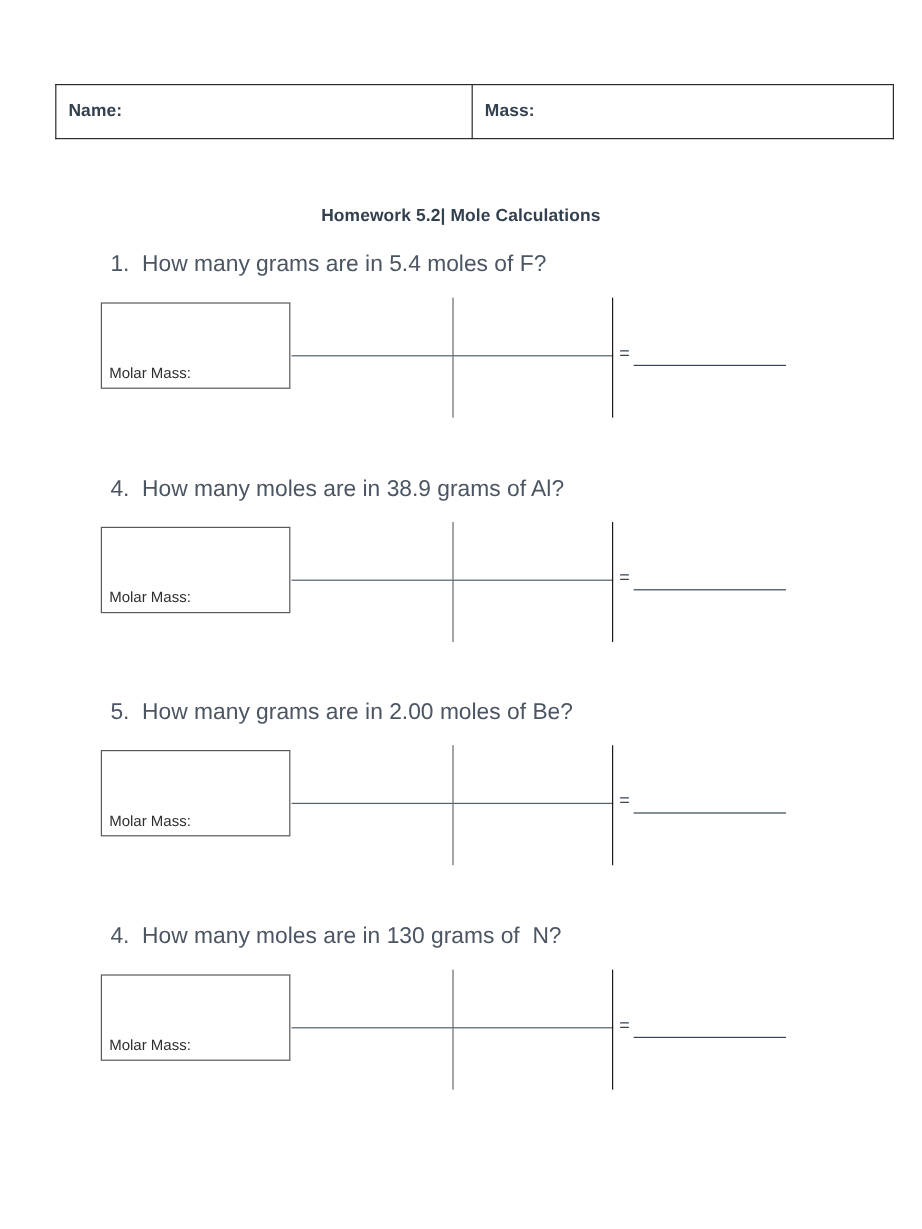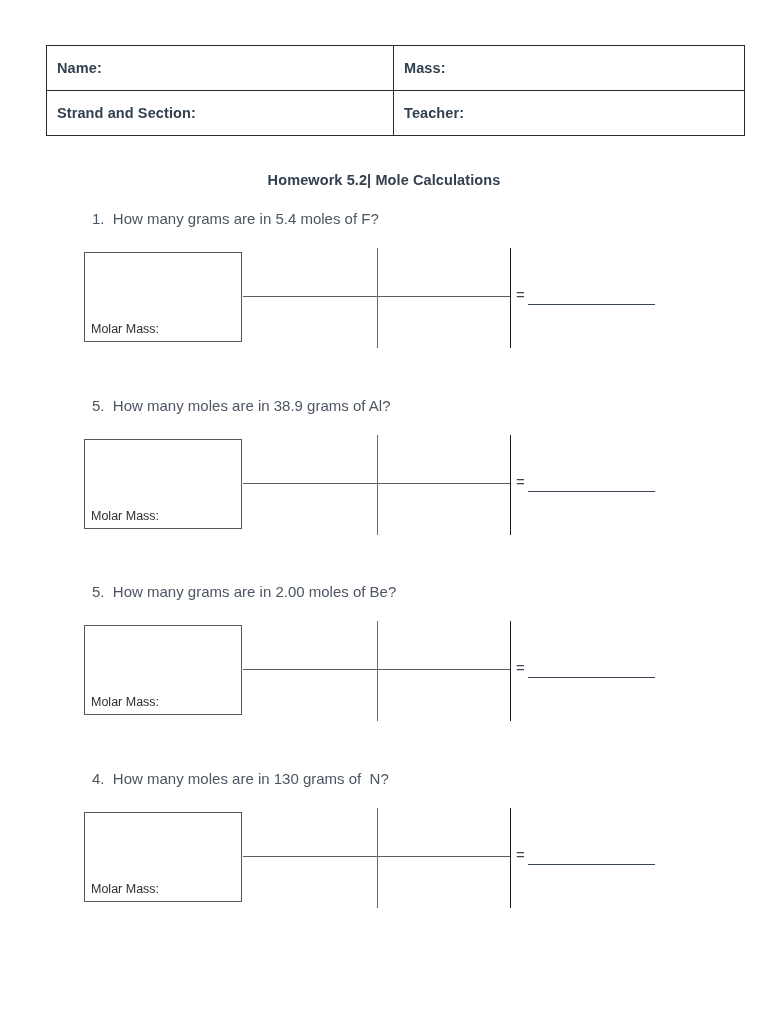--- a/index.html
+++ b/index.html
@@ -12,21 +12,21 @@
     height: 1024px;
     position: relative;
     font-family: "Liberation Sans", sans-serif;
     overflow: hidden;
   }
 
   
   .info-table {
     position: absolute;
     left: 46px;
-    top: 45px;
+    top: 70px;
     width: 676px;
     border-collapse: collapse;
     table-layout: fixed;
   }
   .info-table td {
     border: 1.3px solid #2b2b2b;
     height: 44px;
     padding: 0 0 0 10px;
     vertical-align: middle;
     font-size: 14.5px;
@@ -53,40 +53,40 @@
   
   .problem {
     position: absolute;
     left: 0;
     width: 768px;
   }
   .q-text {
     position: absolute;
     left: 92px;
     top: 0;
-    font-size: 15px;
+    font-size: 19px;
     color: #4c5663;
     white-space: pre;
   }
 
   .work-area {
     position: absolute;
     left: 0;
     top: 38px;
     width: 768px;
     height: 100px;
   }
 
   
   .mm-box {
     position: absolute;
     left: 84px;
     top: 4px;
     width: 158px;
-    height: 90px;
+    height: 72px;
     border: 1.2px solid #585858;
     box-sizing: border-box;
     background: #ffffff;
   }
   .mm-label {
     position: absolute;
     left: 6px;
     bottom: 5px;
     font-size: 12.5px;
     color: #2f2f2f;
@@ -144,49 +144,41 @@
 <table class="info-table">
   <tbody>
       <tr>
     <td class="col-a">
       <span>Name:</span>
     </td>
     <td class="col-b">
       <span>Mass:</span>
     </td>
   </tr>
-  <tr>
-    <td class="col-a">
-      <span>Strand and Section:</span>
-    </td>
-    <td class="col-b">
-      <span>Teacher:</span>
-    </td>
-  </tr>
 </tbody>
   </table>
 
 <div class="sheet-title">Homework 5.2| Mole Calculations</div>
 
 <div class="problem" style="top:210px;">
   <div class="q-text">1.  How many grams are in 5.4 moles of F?</div>
   <div class="work-area">
     <div class="mm-box">
       <span class="mm-label">Molar Mass:</span>
     </div>
     <div class="frac-bar"></div>
     <div class="v-div one"></div>
     <div class="v-div two"></div>
     <span class="eq-sign">=</span>
     <div class="answer-blank"></div>
   </div>
 </div>
 
 <div class="problem" style="top:397px;">
-  <div class="q-text">5.  How many moles are in 38.9 grams of Al?</div>
+  <div class="q-text">4.  How many moles are in 38.9 grams of Al?</div>
   <div class="work-area">
     <div class="mm-box">
       <span class="mm-label">Molar Mass:</span>
     </div>
     <div class="frac-bar"></div>
     <div class="v-div one"></div>
     <div class="v-div two"></div>
     <span class="eq-sign">=</span>
     <div class="answer-blank"></div>
   </div>

